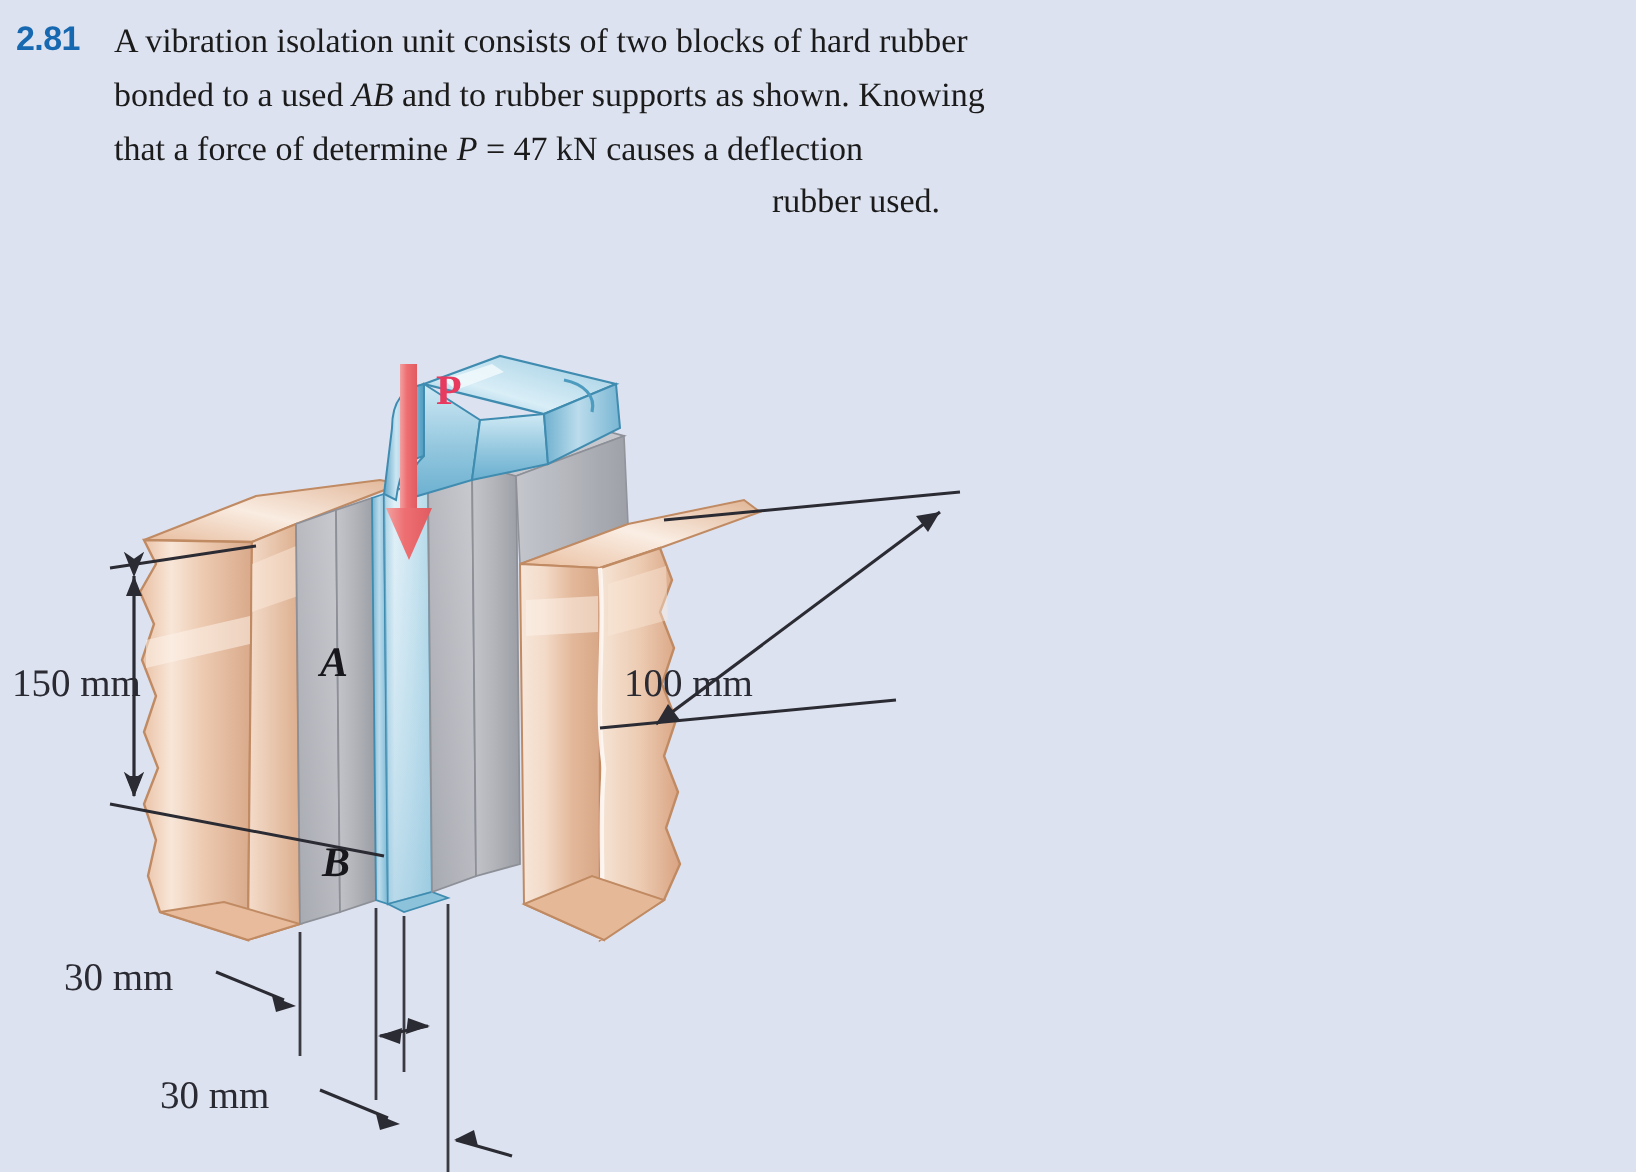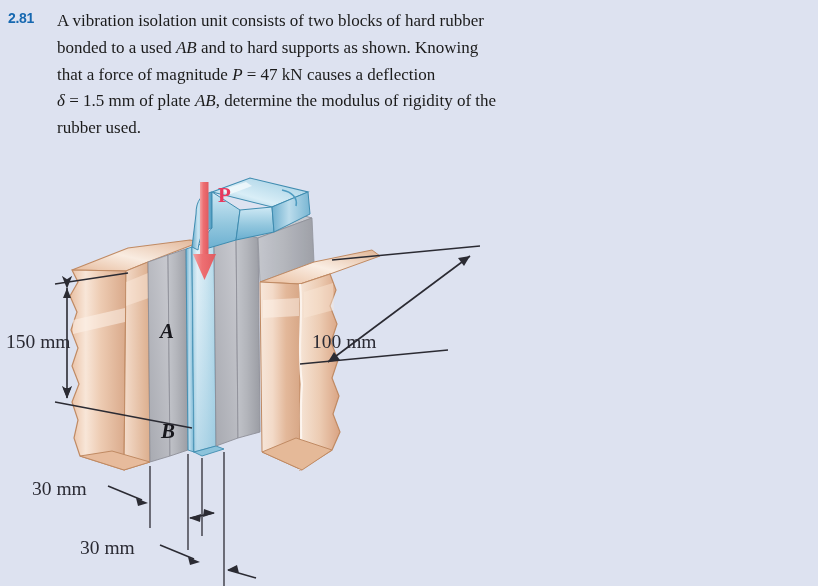--- a/index.html
+++ b/index.html
@@ -10,31 +10,31 @@
     position:relative;
   }
 
   
   #problem{
     position:absolute;left:0;top:0;width:818px;height:170px;
   }
   #prob-num{
     position:absolute;left:8px;top:10px;
     font-family:"Liberation Sans","DejaVu Sans",sans-serif;
-    font-weight:bold;font-size:14px;color:#1668b0;
+    font-weight:bold;font-size:17px;color:#1668b0;
     letter-spacing:-0.3px;
   }
   #prob-body{
     position:absolute;left:57px;top:8px;width:742px;
     font-size:17px;line-height:26.8px;color:#1b1b1b;
     text-align:justify;text-justify:inter-word;
     -webkit-hyphens:none;hyphens:none;
   }
   #prob-body i{}
-  .lastline{text-align:left;}
+  .lastline{text-align:center;}
 
   
   #figure{position:absolute;left:0;top:170px;width:818px;height:416px;}
   #fig-svg{display:block;}
 
   .dimtext{
     font-family:"Liberation Serif","DejaVu Serif",serif;
     font-size:19.5px;fill:#2a2a33;
   }
   .platelabel{
@@ -52,27 +52,24 @@
 </head>
 <body>
 
 <div id="problem">
   <div id="prob-num">2.81</div>
   <div id="prob-body">
     <div>
       <span>A vibration isolation unit consists of two blocks of hard rubber</span>
     </div>
     <div>
-      <span>bonded to a used </span><i>AB</i><span> and to hard supports as shown. Knowing</span>
+      <span>bonded to a used </span><i>AB</i><span> and to rubber supports as shown. Knowing</span>
     </div>
     <div>
-      <span>that a force of magnitude </span><i>P</i><span> = 47 kN causes a deflection</span>
-    </div>
-    <div>
-      <i>δ</i><span> = 1.5 mm of plate </span><i>AB</i><span>, determine the modulus of rigidity of the</span>
+      <span>that a force of determine </span><i>P</i><span> = 47 kN causes a deflection</span>
     </div>
     <div class="lastline">
       <span>rubber used.</span>
     </div>
   </div>
 </div>
 
 <div id="figure">
 <svg id="fig-svg" width="818" height="416" viewBox="0 0 818 416" xmlns="http://www.w3.org/2000/svg">
   <defs>

